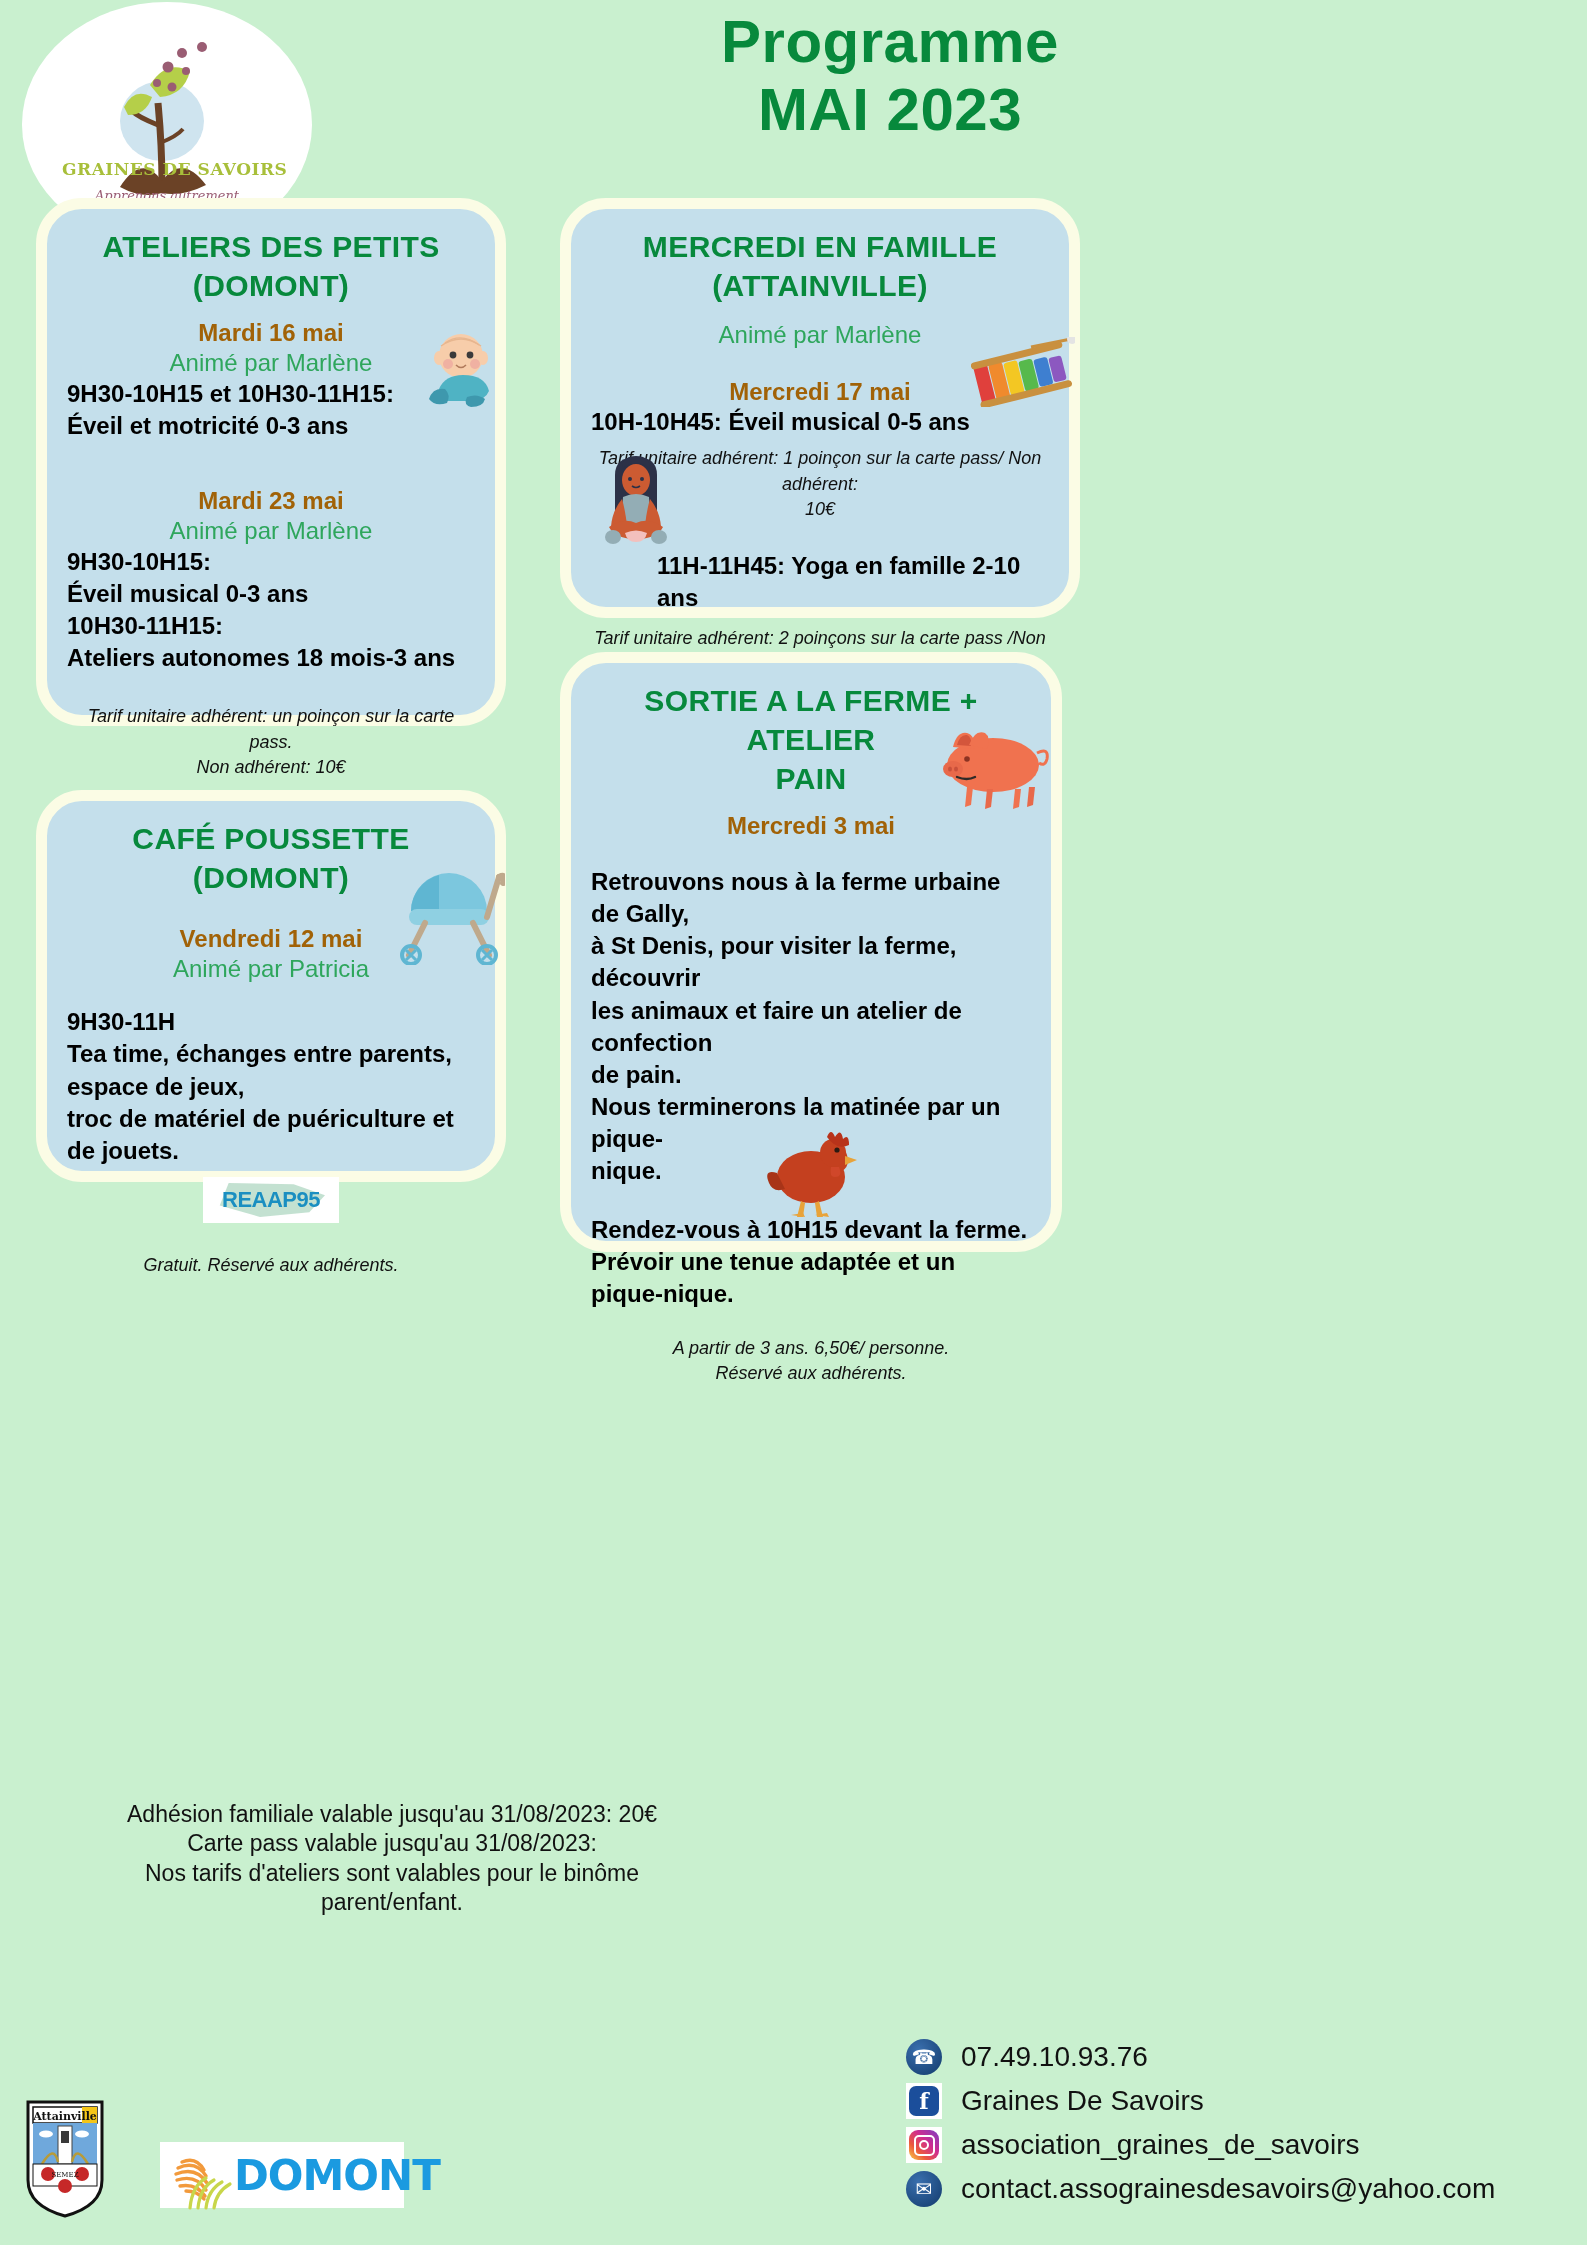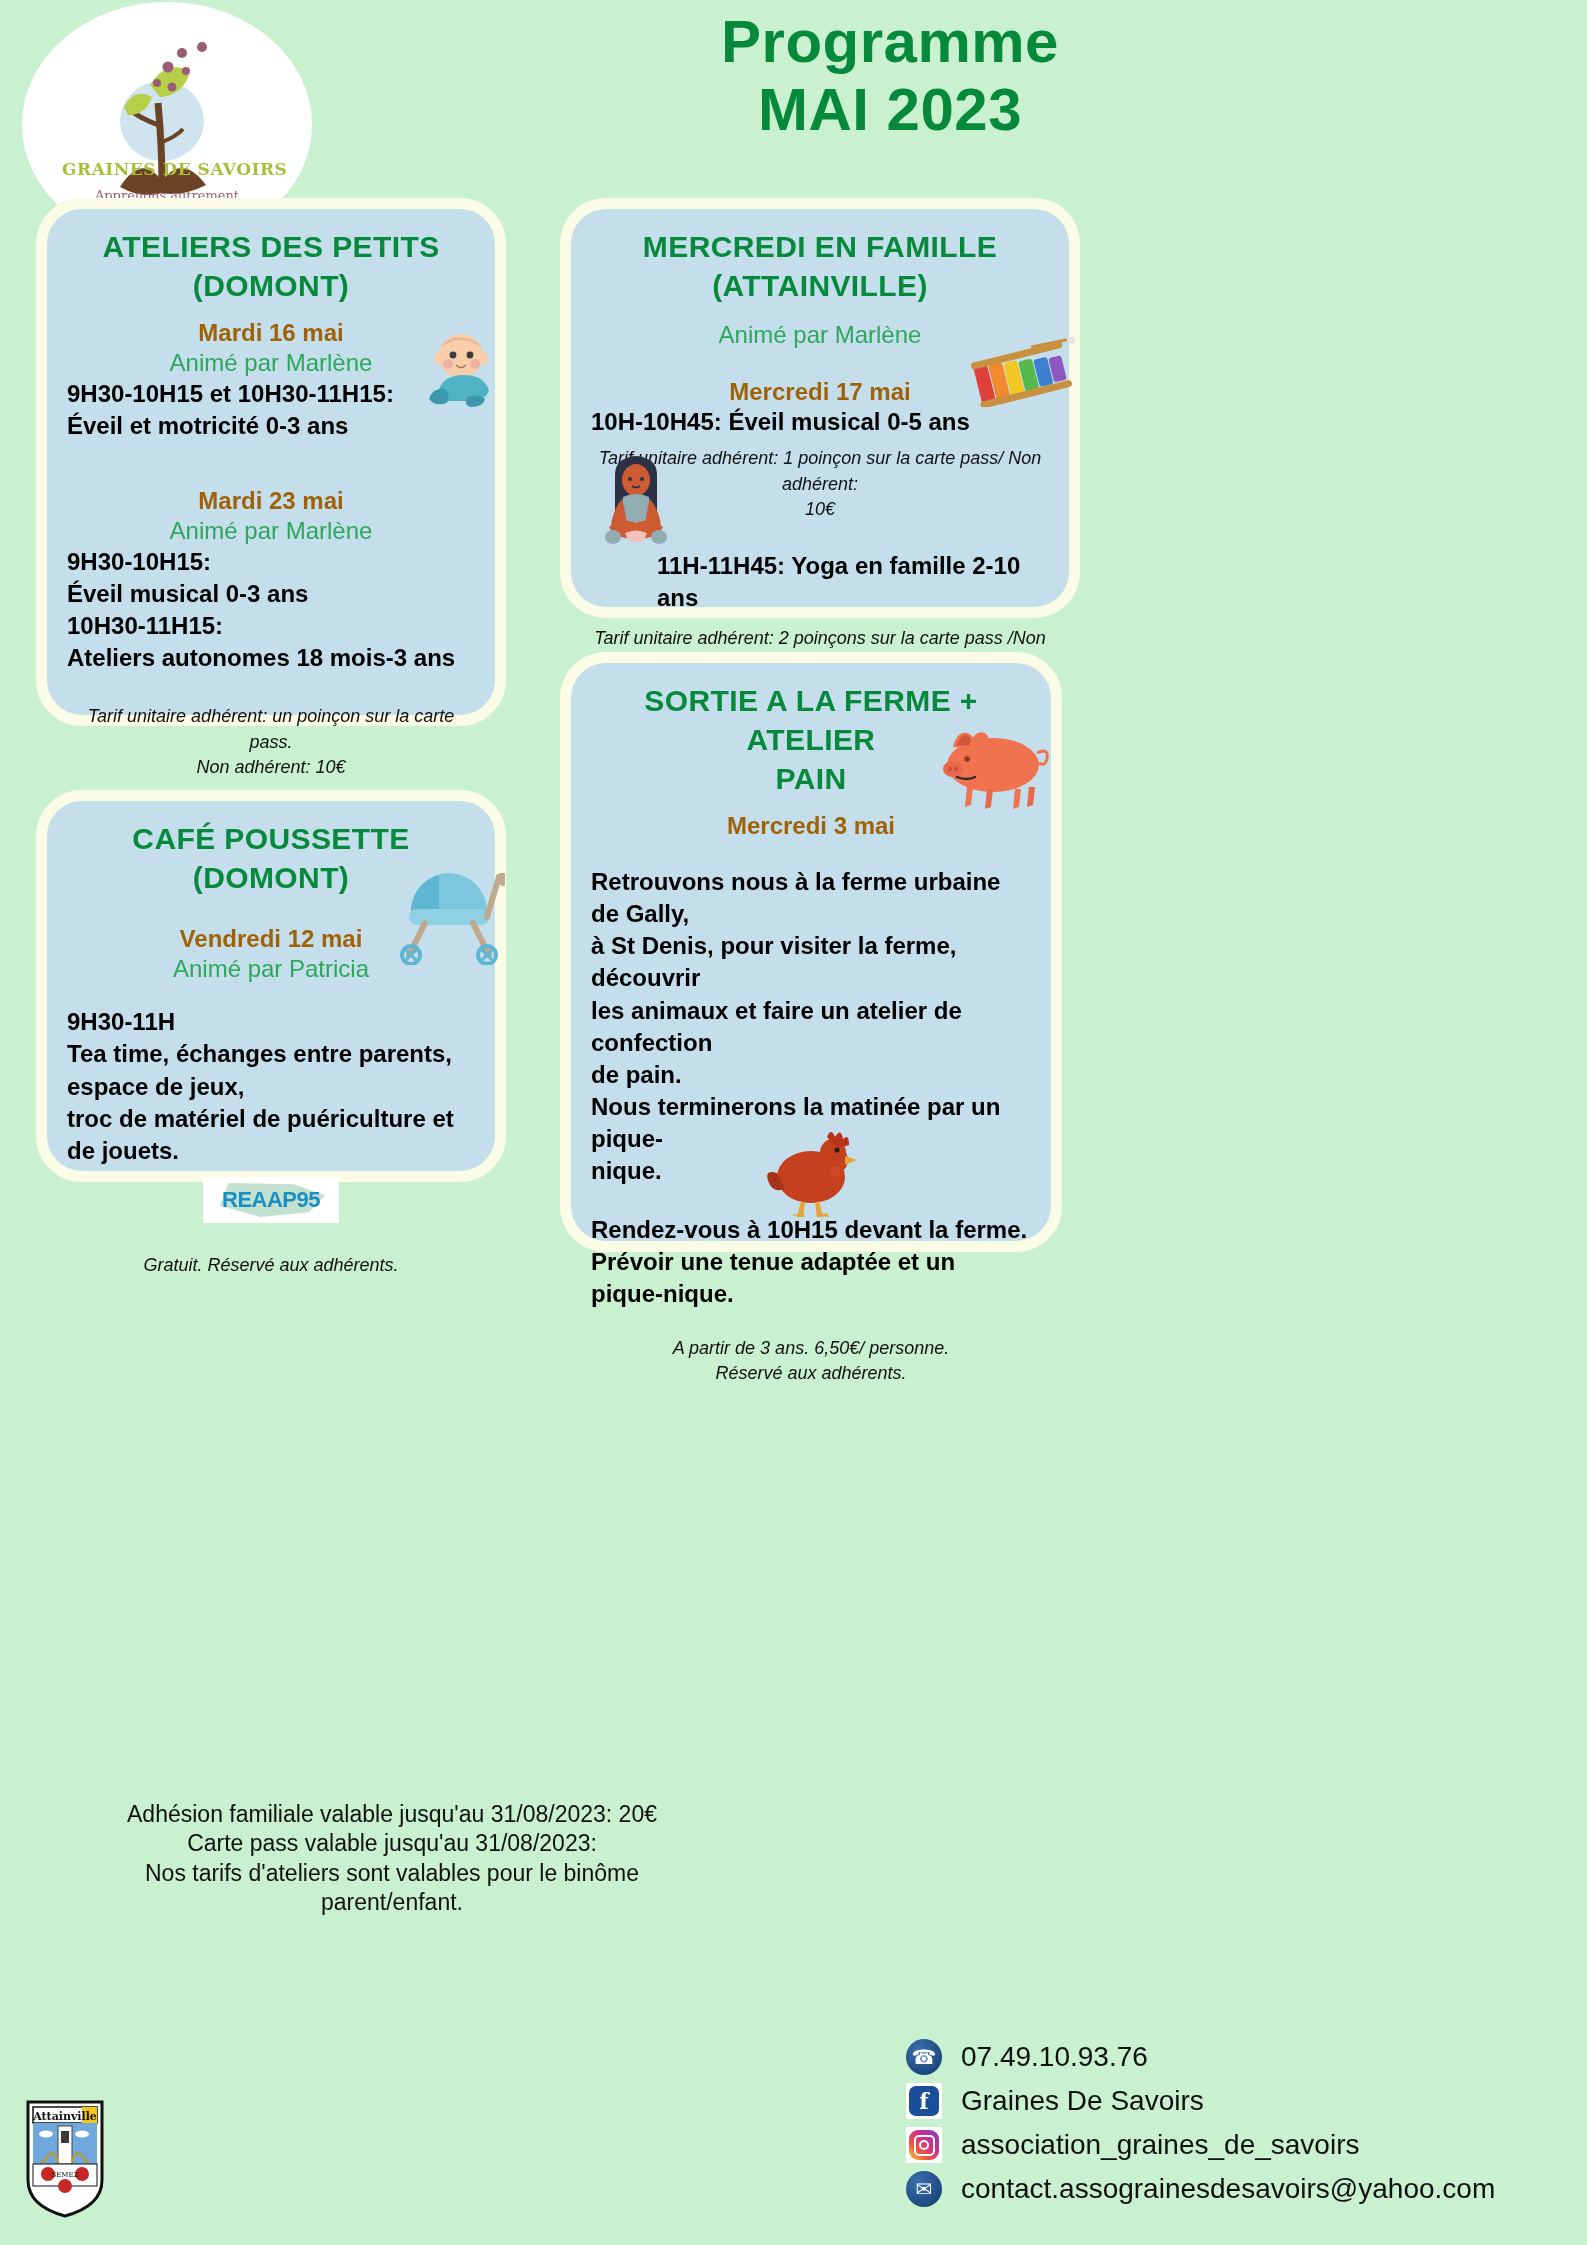--- a/index.html
+++ b/index.html
@@ -18,21 +18,21 @@
     display:flex;align-items:center;justify-content:center;
   }
   .logo-inner{width:210px;height:200px;position:relative;}
   .logo-text{
     position:absolute;left:0;right:0;bottom:46px;text-align:center;
     font-family:"DejaVu Serif",serif;font-weight:bold;font-size:17px;
     letter-spacing:.5px;color:#a8bf3a;white-space:nowrap;
   }
   .logo-sub{
     position:absolute;left:0;right:0;bottom:22px;text-align:center;
-    font-family:"DejaVu Serif",serif;font-size:13px;color:#9a5d73;
+    font-family:"DejaVu Serif",serif;font-style:italic;font-size:13px;color:#9a5d73;
   }
 
   .title{
     position:absolute;left:440px;top:8px;width:900px;text-align:center;
     color:#07893c;font-weight:bold;font-size:60px;line-height:1.14;
     letter-spacing:.5px;
   }
 
   
   .card{
@@ -411,14 +411,35 @@
       <rect x="37" y="33" width="8" height="12" fill="#3a3a3a"></rect>
       <path d="M18 66 q12 -20 16 -2 M64 66 q-12 -20 -16 -2" stroke="#b79b3a" stroke-width="2.5" fill="none"></path>
       <rect x="9" y="66" width="64" height="22" fill="#ffffff" stroke="#111" stroke-width="1"></rect>
       <circle cx="24" cy="76" r="7" fill="#c62828"></circle>
       <circle cx="58" cy="76" r="7" fill="#c62828"></circle>
       <circle cx="41" cy="88" r="7" fill="#c62828"></circle>
       <text x="41" y="79" font-family="DejaVu Serif, serif" font-size="7" text-anchor="middle" fill="#111">SEMEZ</text>
     </svg>
   </div>
 
+  <div class="domont-logo">
+    <svg viewBox="0 0 72 66" width="72" height="66" style="position:absolute;left:6px;top:4px">
+      <g fill="none" stroke-linecap="round">
+        <g stroke="#f29a3c" stroke-width="3.4">
+          <path d="M16 16 q14 -6 22 8"></path>
+            <path d="M12 22 q18 -8 28 8"></path>
+          <path d="M10 28 q20 -8 31 9"></path>
+            <path d="M11 34 q19 -6 29 10"></path>
+          <path d="M14 40 q16 -3 25 10"></path>
+            <path d="M20 45 q11 0 18 8"></path>
+        </g>
+        <g stroke="#c8d64a" stroke-width="3.2">
+          <path d="M24 62 q2 -22 16 -30"></path>
+            <path d="M32 62 q2 -20 16 -28"></path>
+          <path d="M40 62 q2 -18 16 -26"></path>
+            <path d="M48 62 q2 -16 16 -24"></path>
+        </g>
+      </g>
+    </svg>
+    <span class="domont-word">DOMONT</span>
+  </div>
 
 </div>
 
 </body></html>

